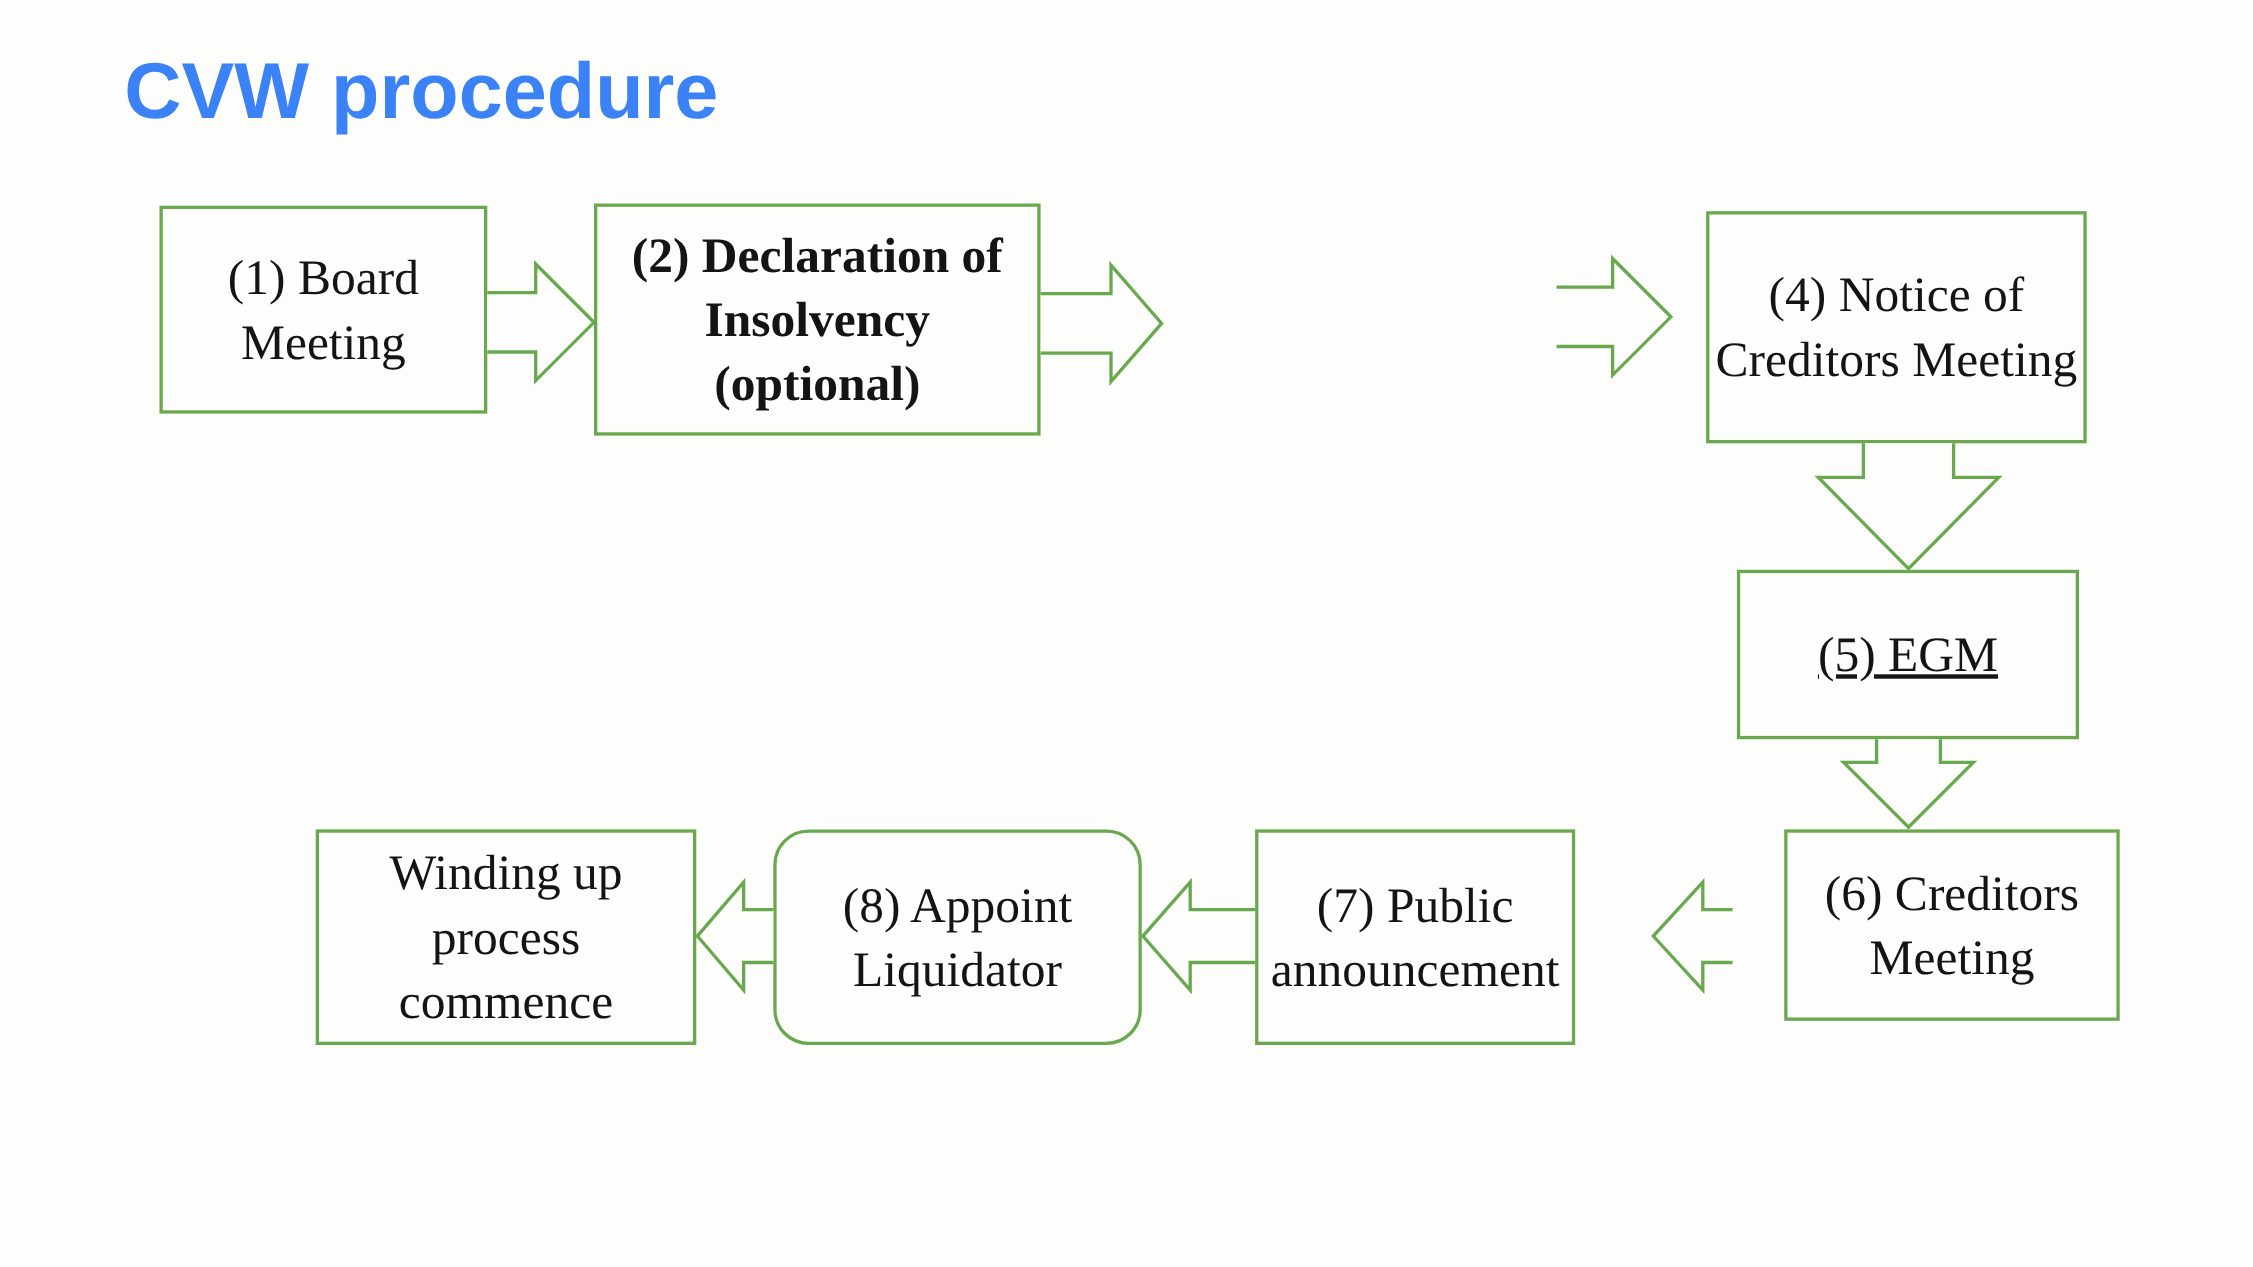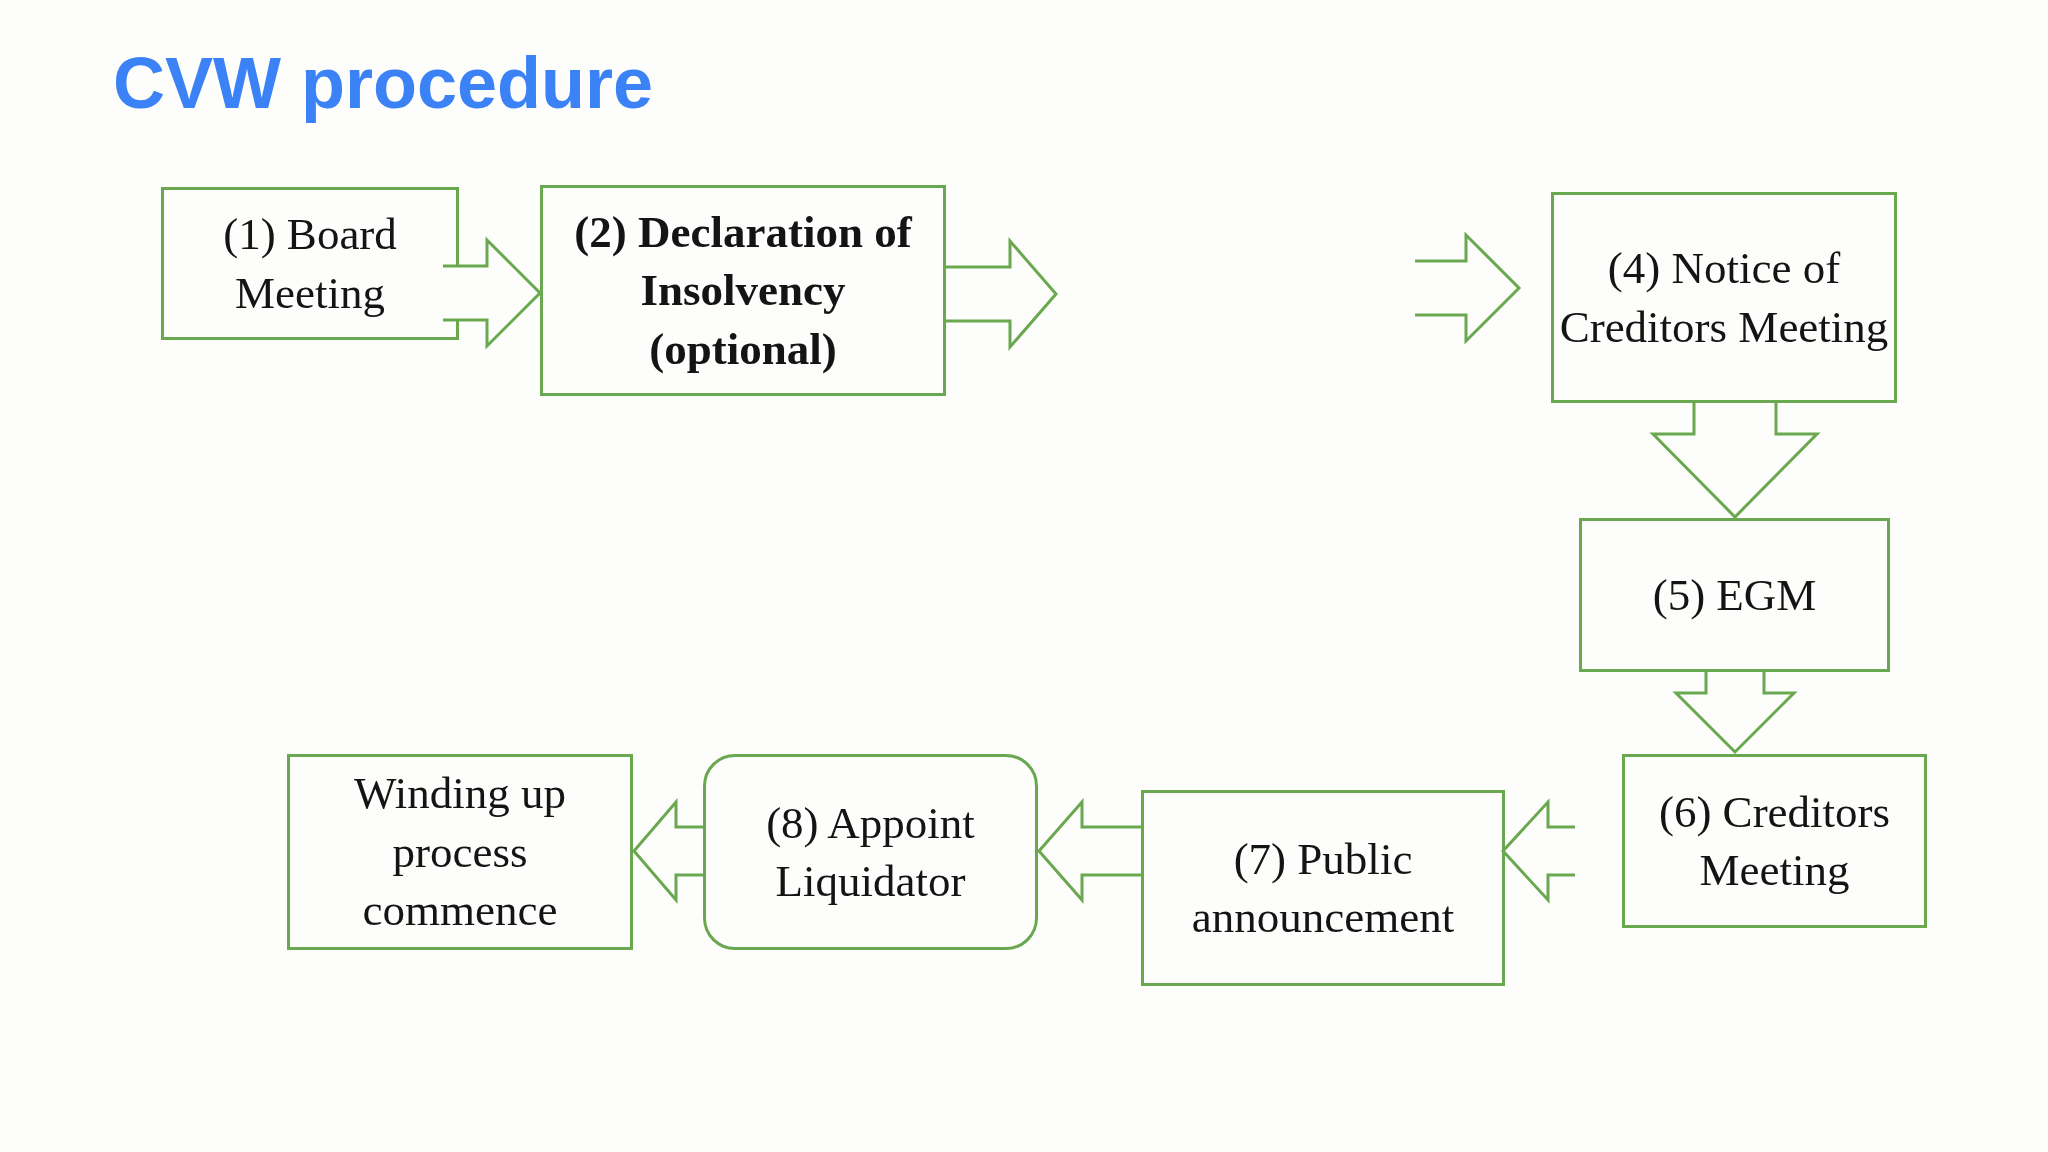--- a/index.html
+++ b/index.html
@@ -34,29 +34,29 @@
     display:flex;
     align-items:center;
     justify-content:center;
     text-align:center;
     color:var(--text);
     font-size:45px;
     line-height:1.3;
     white-space:pre-line;
   }
   
-  .box-1{left:145px; top:187px; width:298px; height:153px;margin-left:16px;}
+  .box-1{left:145px; top:187px; width:298px; height:189px;}
   .box-2{left:540px; top:185px; width:406px; height:211px;font-weight:bold;}
   .box-3{left:1056px;top:185px; width:359px; height:213px;}
   .box-4{left:1519px;top:192px; width:346px; height:211px;margin-left:32px;}
   
-  .box-5{left:1579px;top:518px; width:311px; height:154px;}
+  .box-5{left:1579px;top:518px; width:311px; height:154px;text-decoration:underline;}
   
   .box-6{left:1622px;top:754px; width:305px; height:174px;justify-content:center;}
-  .box-7{left:1141px;top:754px; width:364px; height:196px;margin-top:36px;}
+  .box-7{left:1141px;top:754px; width:291px; height:196px;}
   .box-8{left:703px; top:754px; width:335px; height:196px;border-radius:32px;}
   .box-9{left:287px; top:754px; width:346px; height:196px;}
 
   .arrow-layer{
     position:absolute;
     left:0;top:0;
     width:2048px;height:1152px;
     pointer-events:none;
   }
   .arrow{

